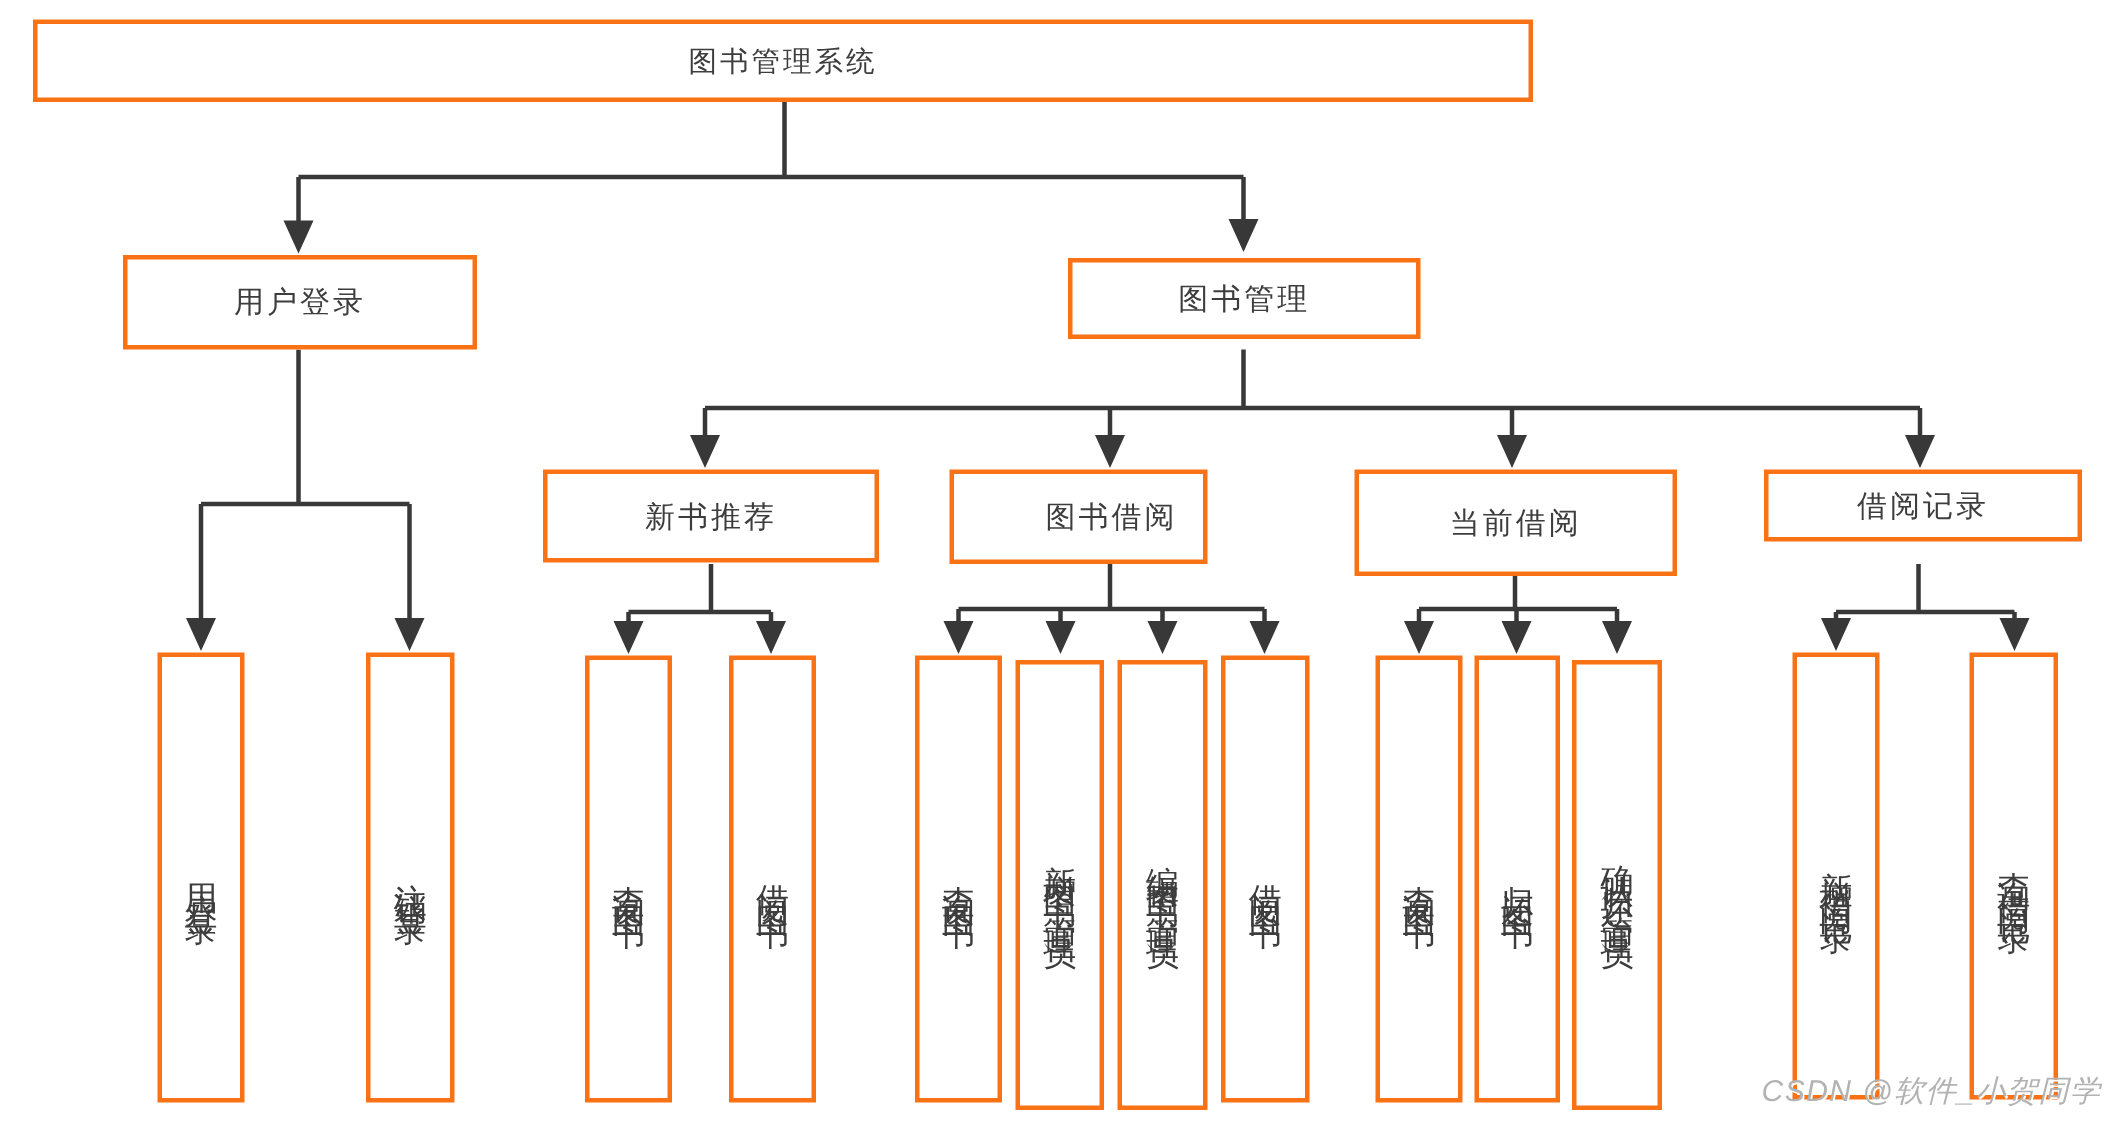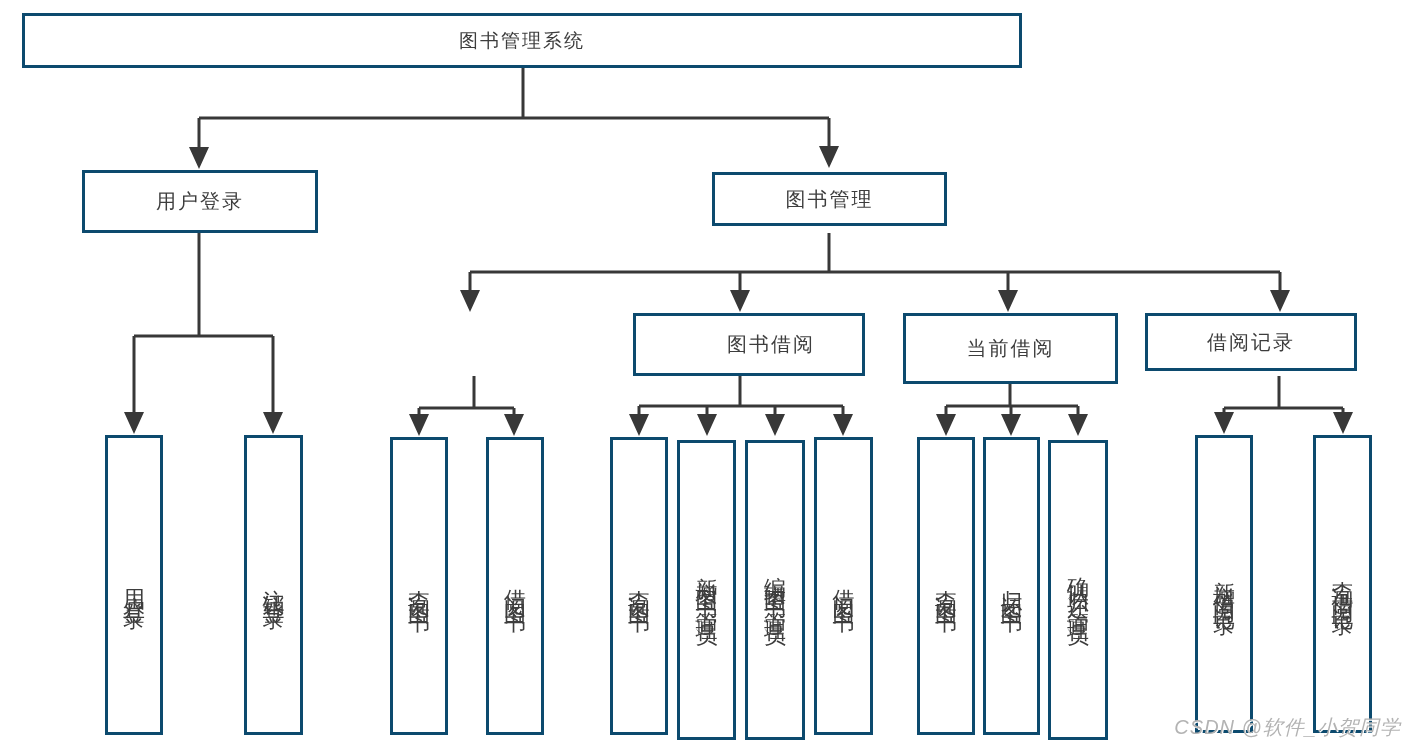--- a/index.html
+++ b/index.html
@@ -16,21 +16,21 @@
   }
   #connectors {
     position: absolute;
     left: 0; top: 0;
     width: 1405px; height: 747px;
   }
   .box {
     position: absolute;
     box-sizing: border-box;
     background: #ffffff;
-    border: 3px solid #0c4a6e;
+    border: 3px solid #f97316;
     color: #3d3d3d;
     display: flex;
     align-items: center;
     justify-content: center;
     text-align: center;
   }
   .box.h {
     font-size: 20px;
     letter-spacing: 2px;
     white-space: nowrap;
@@ -91,23 +91,24 @@
              M1068 414 L1088 414 L1078 436 Z
              M1214 412 L1234 412 L1224 434 Z
              M1333 412 L1353 412 L1343 434 Z"></path>
   </svg>
 
   <div class="box h top" style="left:22px; top:13px; width:1000px; height:55px;">图书管理系统</div>
 
   <div class="box h" style="left:82px; top:170px; width:236px; height:63px;">用户登录</div>
   <div class="box h" style="left:712px; top:172px; width:235px; height:54px;">图书管理</div>
 
-  <div class="box h" style="left:633px; top:313px; width:232px; height:63px;padding-left:44px;">图书借阅</div>
+  <div class="box h" style="left:362px; top:313px; width:224px; height:62px;">新书推荐</div>
+  <div class="box h" style="left:633px; top:313px; width:172px; height:63px;padding-left:44px;">图书借阅</div>
   <div class="box h" style="left:903px; top:313px; width:215px; height:71px;">当前借阅</div>
-  <div class="box h" style="left:1145px; top:313px; width:212px; height:58px;">借阅记录</div>
+  <div class="box h" style="left:1176px; top:313px; width:212px; height:48px;">借阅记录</div>
 
   <div class="box v" style="left:105px; top:435px; width:58px; height:300px;">用户登录</div>
   <div class="box v" style="left:244px; top:435px; width:59px; height:300px;">注销登录</div>
 
   <div class="box v" style="left:390px; top:437px; width:58px; height:298px;">查询图书</div>
   <div class="box v" style="left:486px; top:437px; width:58px; height:298px;">借阅图书</div>
 
   <div class="box v" style="left:610px; top:437px; width:58px; height:298px;">查询图书</div>
   <div class="box v" style="left:677px; top:440px; width:59px; height:300px;">新增图书（管理员）</div>
   <div class="box v" style="left:745px; top:440px; width:60px; height:300px;">编辑图书（管理员）</div>

